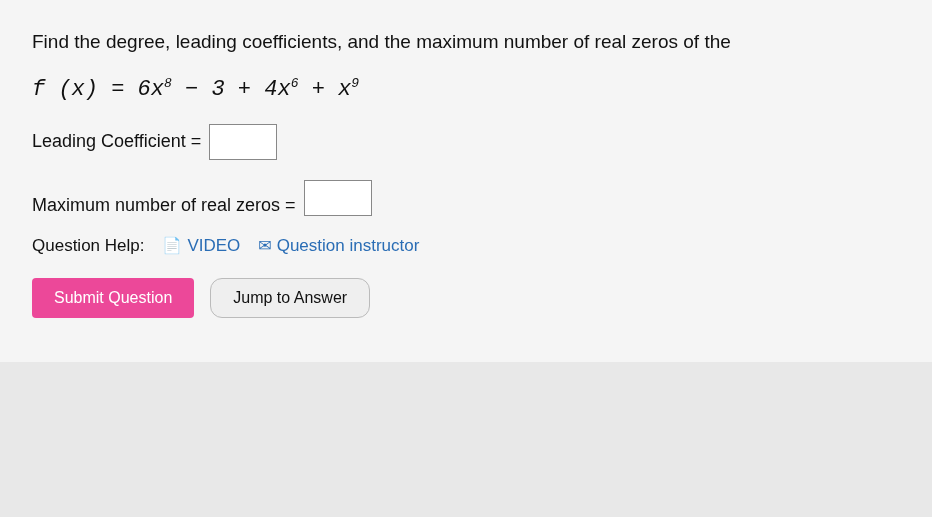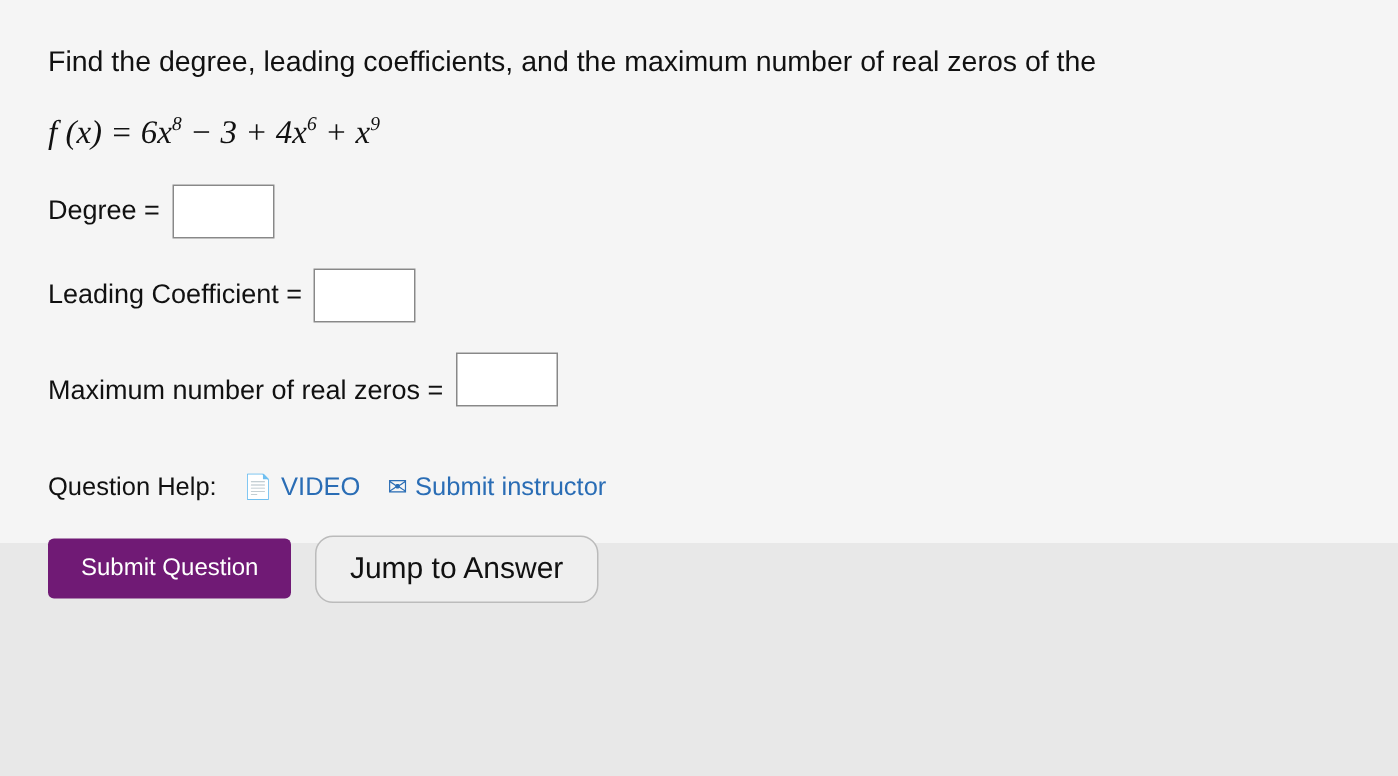--- a/index.html
+++ b/index.html
@@ -40,20 +40,21 @@
     .polynomial-expr {
       font-size: 22px;
       color: #111;
       margin-bottom: 22px;
       font-family: 'Times New Roman', Times, serif;
       font-style: italic;
     }
 
     .polynomial-expr .func {
       font-style: italic;
+      font-family: Liberation Mono, monospace;
     }
 
     .input-row {
       display: flex;
       align-items: center;
       margin-bottom: 20px;
       font-size: 18px;
       font-family: Arial, sans-serif;
       color: #111;
     }
@@ -69,21 +70,20 @@
     }
 
     .help-row {
       display: flex;
       align-items: flex-end;
       gap: 18px;
       font-size: 17px;
       font-family: Arial, sans-serif;
       color: #111;
       margin-bottom: 22px;
-      margin-top: 24px;
     }
 
     .help-link {
       display: flex;
       align-items: center;
       gap: 5px;
       color: #2a6db5;
       cursor: pointer;
       text-decoration: none;
     }
@@ -92,38 +92,38 @@
       font-size: 16px;
     }
 
     .button-row {
       display: flex;
       align-items: center;
       gap: 16px;
     }
 
     .submit-btn {
-      background-color: #701a75;
+      background-color: #ec4899;
       color: #fff;
       border: none;
       border-radius: 4px;
       padding: 11px 22px;
       font-size: 16px;
       font-family: Arial, sans-serif;
       cursor: pointer;
       font-weight: 500;
     }
 
     .jump-btn {
       background-color: #f0f0f0;
       color: #111;
       border: 1.5px solid #bbb;
       border-radius: 12px;
       padding: 10px 22px;
-      font-size: 20px;
+      font-size: 16px;
       font-family: Arial, sans-serif;
       cursor: pointer;
       font-weight: 400;
       background: #efefef;
     }
 
     sup {
       font-size: 13px;
     }
 
@@ -142,44 +142,40 @@
 <div class="page-container">
 
   <div class="question-text">
     <span>Find the degree, leading coefficients, and the maximum number of real zeros of the</span><br>
   </div>
 
   <div class="polynomial-expr">
     <span class="func"><i>f</i> (<i>x</i>) = 6<i>x</i><sup>8</sup> − 3 + 4<i>x</i><sup>6</sup> + <i>x</i><sup>9</sup></span>
   </div>
 
-  <div class="input-row">
-    <span>Degree =</span>
-    <input class="input-box" type="text" style="">
-  </div>
 
   <div class="input-row">
     <span>Leading Coefficient =</span>
     <input class="input-box" type="text" style="">
   </div>
 
   <div class="max-zeros-row">
     <span>Maximum number of real zeros =</span>
     <input class="input-box" type="text" style="">
   </div>
 
   <div class="help-row">
     <span>Question Help:</span>
     <span class="help-link">
       <span class="help-link-icon">📄</span>
       <span>VIDEO</span>
     </span>
     <span class="help-link">
       <span class="help-link-icon">✉</span>
-      <span>Submit instructor</span>
+      <span>Question instructor</span>
     </span>
   </div>
 
   <div class="button-row">
     <button class="submit-btn">Submit Question</button>
     <button class="jump-btn">Jump to Answer</button>
   </div>
 
 </div>
 

